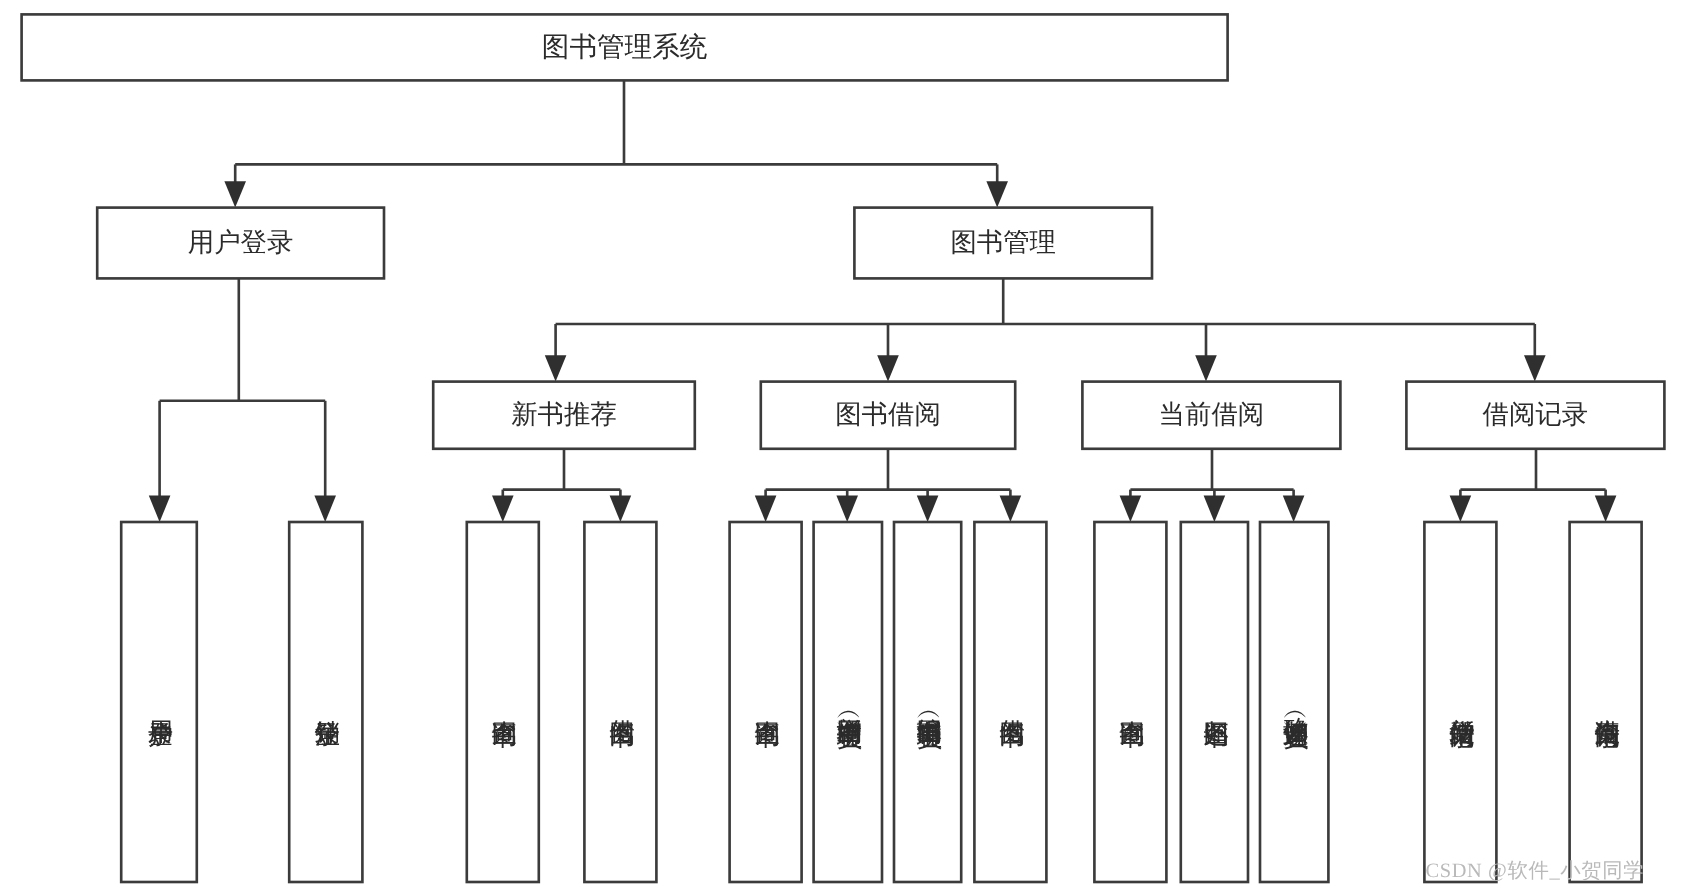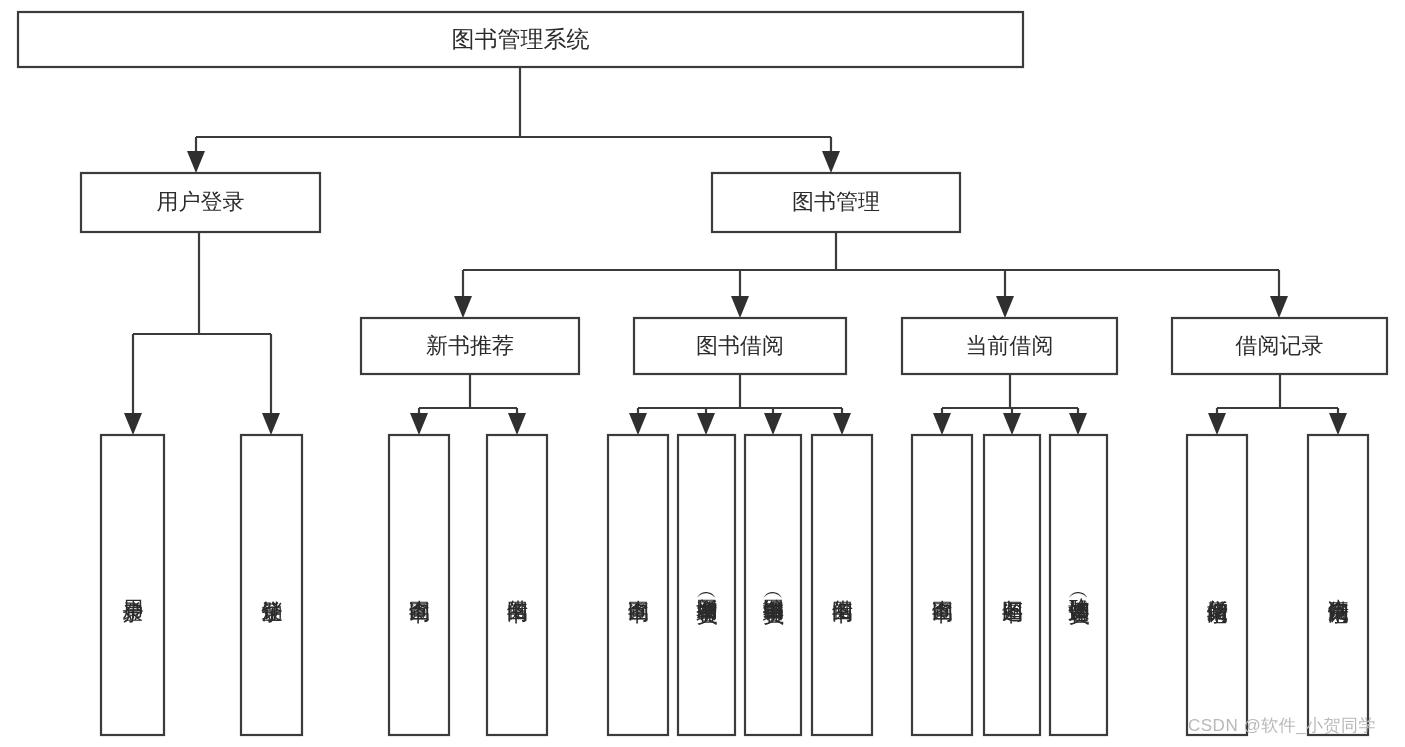--- a/index.html
+++ b/index.html
@@ -62,21 +62,21 @@
     font-family: "Liberation Sans", "DejaVu Sans", sans-serif;
     font-size: 21px;
     line-height: 1.18;
     color: #2b2b2b;
     letter-spacing: 1px;
     white-space: nowrap;
     pointer-events: none;
   }
   .watermark {
     position: absolute;
-    font-family: Liberation Sans, sans-serif;
+    font-family: Liberation Serif, serif;
     font-size: 17px;
     color: #b9b9b9;
     left: 1188px;
     top: 714px;
     white-space: nowrap;
     letter-spacing: 0.5px;
   }
 </style>
 </head>
 <body>

